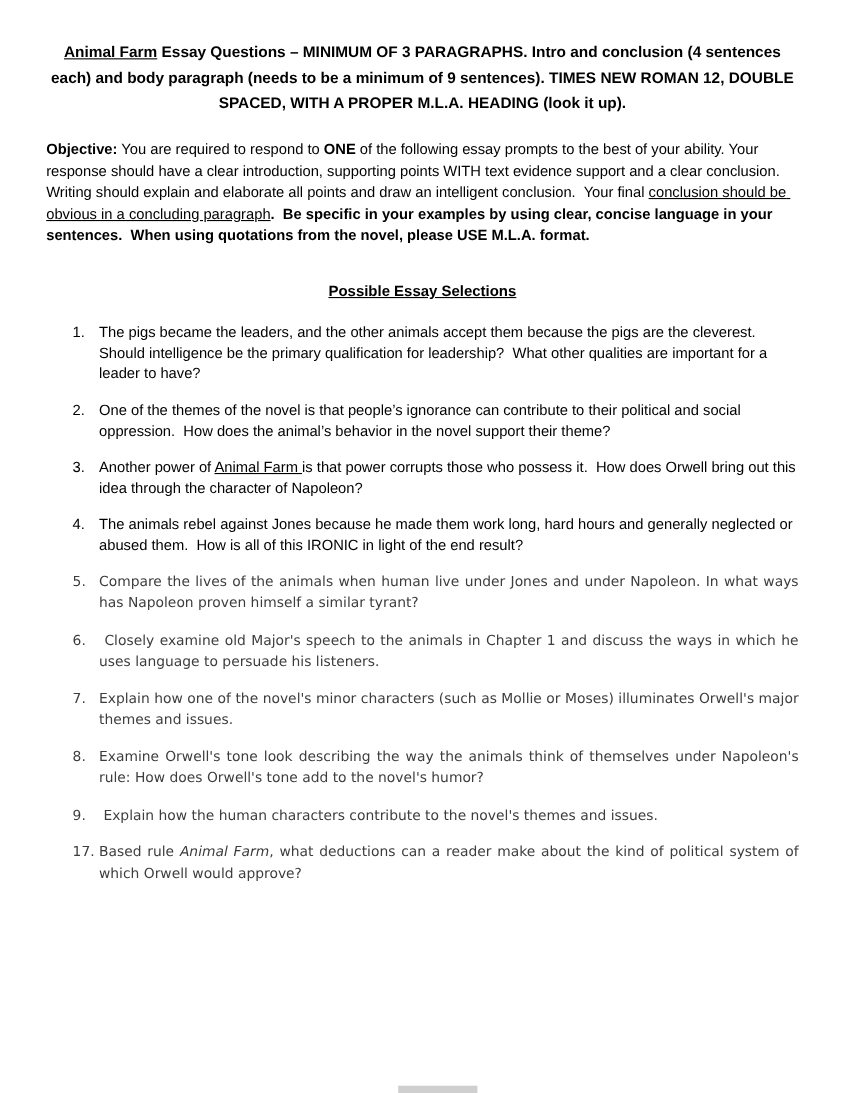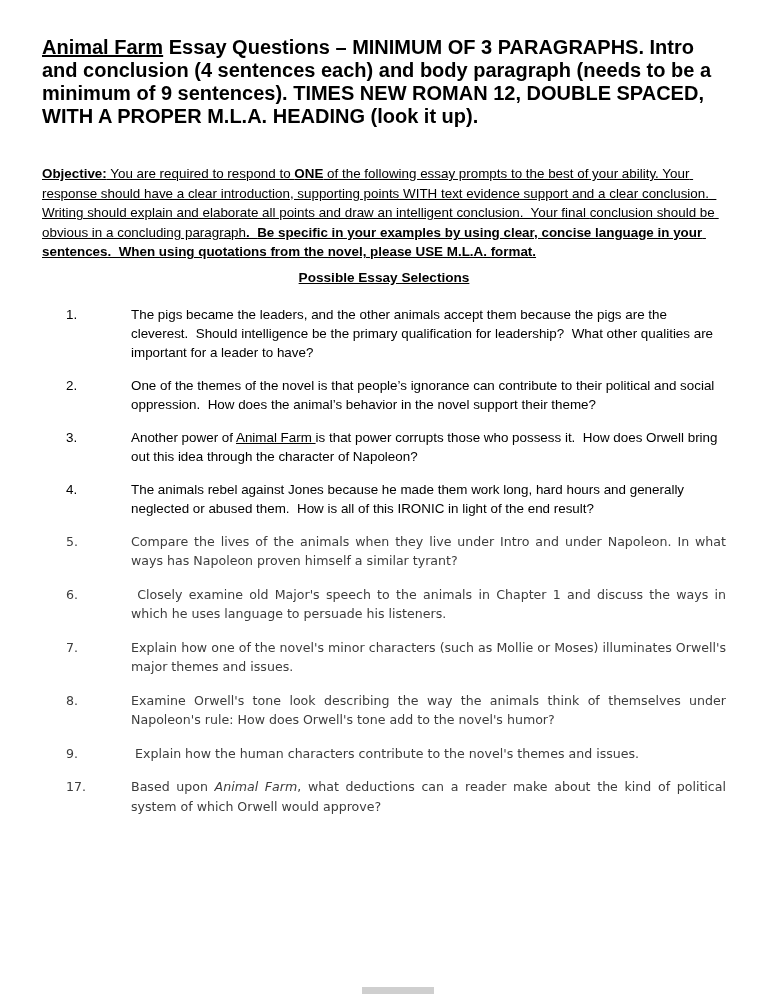--- a/index.html
+++ b/index.html
@@ -15,58 +15,56 @@
     font-family: "Liberation Sans", sans-serif;
     color: #000000;
   }
   .page {
     box-sizing: border-box;
     width: 768px;
     height: 994px;
     padding: 36px 42px 0 42px;
   }
   .doc-title {
-    text-align: left;
+    text-align: center;
     font-weight: bold;
-    font-size: 20px;
+    font-size: 14px;
     line-height: 23px;
     white-space: pre-wrap;
   }
   .uline { text-decoration: underline; }
   .bold { font-weight: bold; }
   .objective {
-    margin-top: 36px;
+    margin-top: 21px;
     font-size: 13.4px;
     line-height: 19.6px;
     white-space: pre-wrap;
-    text-decoration: underline;
   }
   .section-heading {
-    margin-top: 8px;
+    margin-top: 33px;
     margin-bottom: 20px;
     text-align: center;
     font-weight: bold;
     text-decoration: underline;
     font-size: 13.6px;
   }
   .question-list {
     padding-left: 24px;
   }
   .q-row {
     display: flex;
     margin-bottom: 14px;
   }
   .q-num {
     flex: 0 0 24px;
     white-space: pre;
   }
   .q-text {
     flex: 1;
     white-space: pre-wrap;
-    margin-left: 41px;
   }
   .font-a {
     font-family: "Liberation Sans", sans-serif;
     font-size: 13.4px;
     line-height: 19px;
     color: #000000;
   }
   .font-b {
     font-family: "DejaVu Sans", sans-serif;
     font-size: 12.6px;
@@ -108,39 +106,39 @@
       <div class="q-row font-a">
         <span class="q-num">3.</span>
         <span class="q-text"><span>Another power of </span><span class="run-underline">Animal Farm </span><span>is that power corrupts those who possess it.  How does Orwell bring out this idea through the character of Napoleon?</span></span>
       </div>
       <div class="q-row font-a">
         <span class="q-num">4.</span>
         <span class="q-text"><span>The animals rebel against Jones because he made them work long, hard hours and generally neglected or abused them.  How is all of this IRONIC in light of the end result?</span></span>
       </div>
       <div class="q-row font-b">
         <span class="q-num">5.</span>
-        <span class="q-text"><span>Compare the lives of the animals when they live under Intro and under Napoleon. In what ways has Napoleon proven himself a similar tyrant?</span></span>
+        <span class="q-text"><span>Compare the lives of the animals when human live under Jones and under Napoleon. In what ways has Napoleon proven himself a similar tyrant?</span></span>
       </div>
       <div class="q-row font-b">
         <span class="q-num">6.</span>
         <span class="q-text"><span> Closely examine old Major's speech to the animals in Chapter 1 and discuss the ways in which he uses language to persuade his listeners.</span></span>
       </div>
       <div class="q-row font-b">
         <span class="q-num">7.</span>
         <span class="q-text"><span>Explain how one of the novel's minor characters (such as Mollie or Moses) illuminates Orwell's major themes and issues.</span></span>
       </div>
       <div class="q-row font-b">
         <span class="q-num">8.</span>
         <span class="q-text"><span>Examine Orwell's tone look describing the way the animals think of themselves under Napoleon's rule: How does Orwell's tone add to the novel's humor?</span></span>
       </div>
       <div class="q-row font-b">
         <span class="q-num">9.</span>
         <span class="q-text"><span> Explain how the human characters contribute to the novel's themes and issues.</span></span>
       </div>
       <div class="q-row font-b">
         <span class="q-num">17.</span>
-        <span class="q-text"><span>Based upon </span><span class="run-italic">Animal Farm</span><span>, what deductions can a reader make about the kind of political system of which Orwell would approve?</span></span>
+        <span class="q-text"><span>Based rule </span><span class="run-italic">Animal Farm</span><span>, what deductions can a reader make about the kind of political system of which Orwell would approve?</span></span>
       </div>
     </div>
 
 </div>
 
 <div class="next-page-edge"></div>
 
 </body></html>

